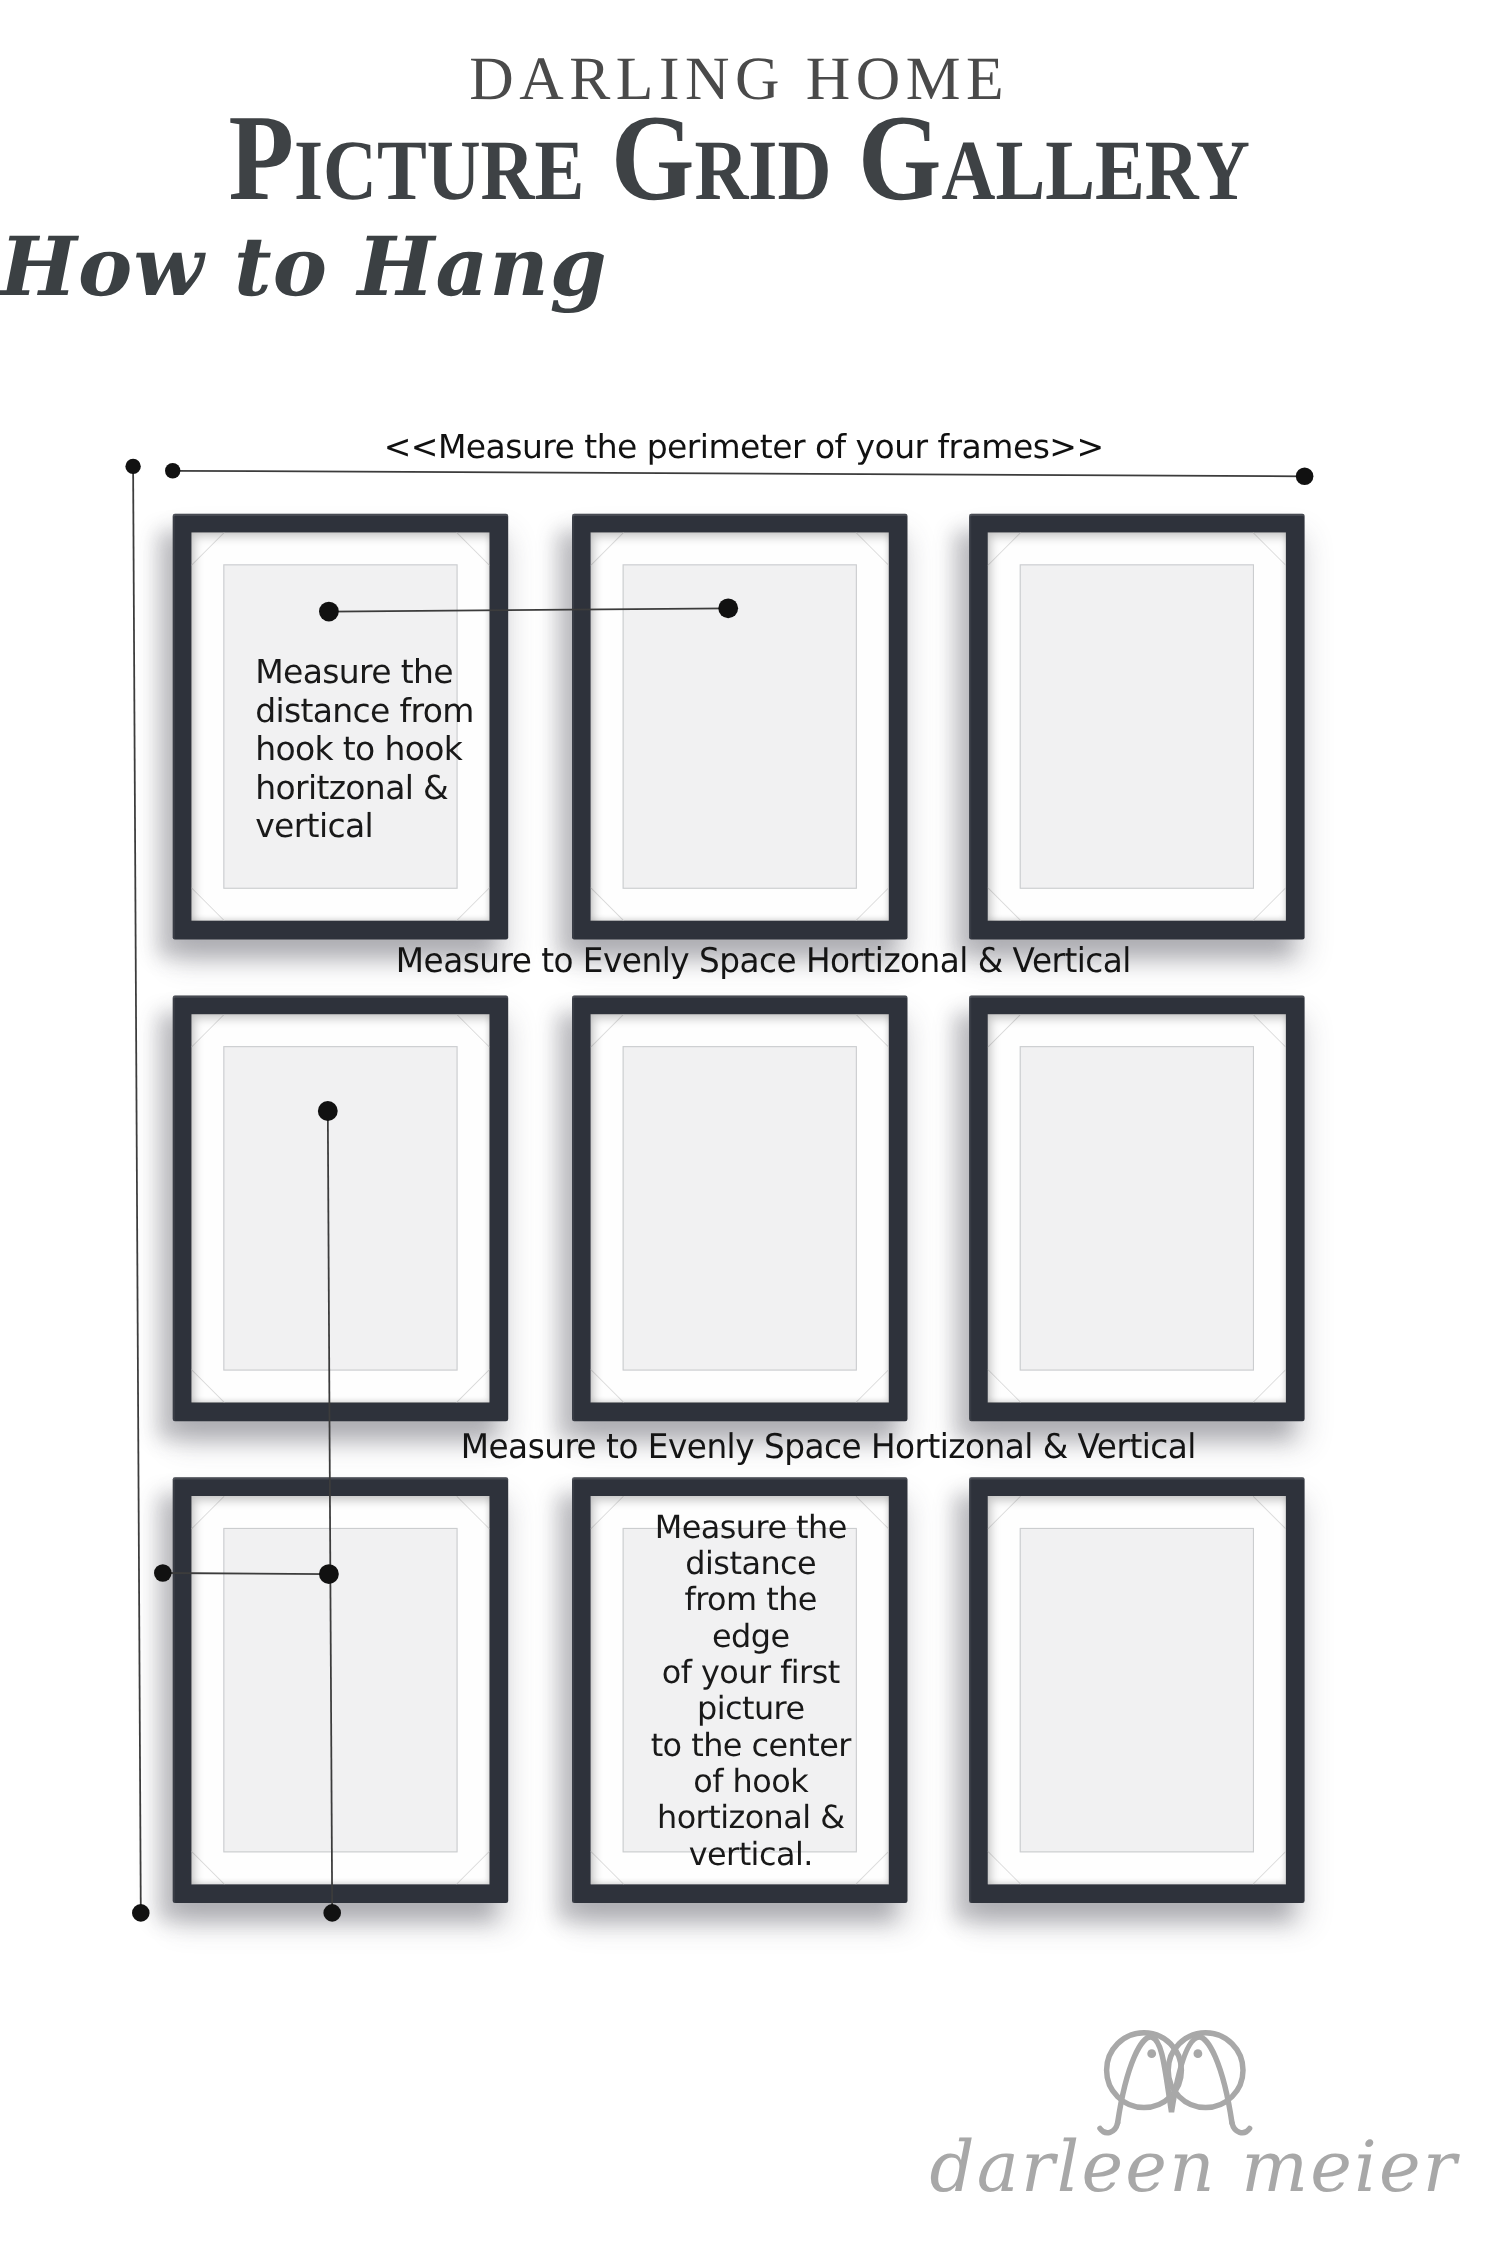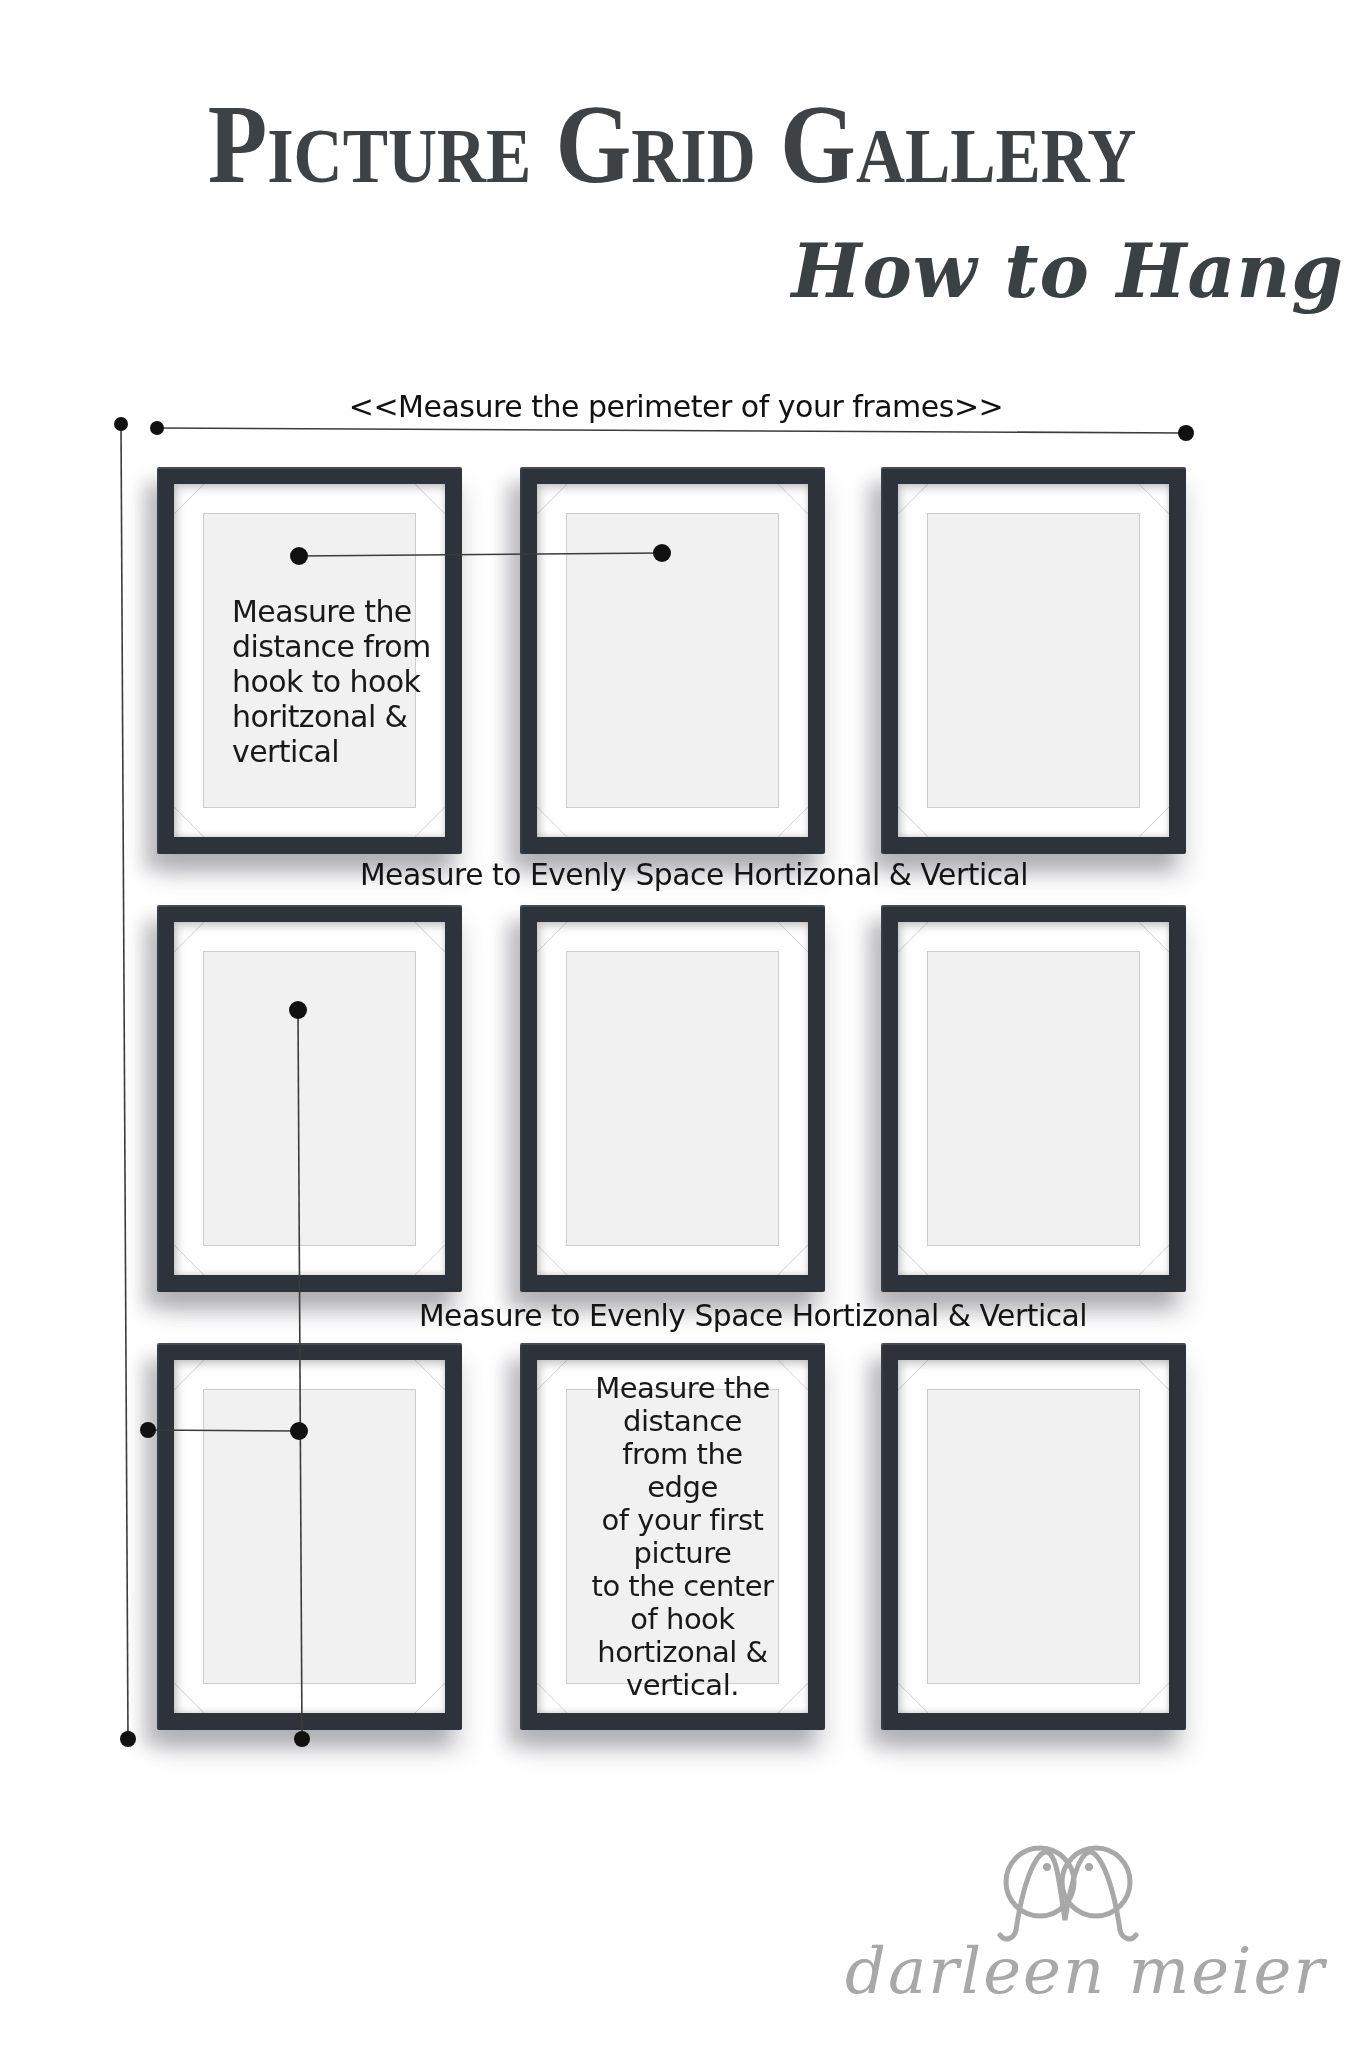--- a/index.html
+++ b/index.html
@@ -17,23 +17,23 @@
   }
   .main-title{
     position:absolute;left:0;top:84px;width:1344px;text-align:center;
     font-family:"Liberation Serif", serif;
     font-variant:small-caps;font-weight:bold;
     font-size:112px;line-height:120px;color:#3e4245;
     transform:scaleX(.87);transform-origin:50% 50%;
     white-space:nowrap;
   }
   .subtitle{
-    position:absolute;left:0;top:200px;width:1344px;text-align:right;
+    position:absolute;left:0;top:200px;width:1344px;text-align:left;
     font-family:"DejaVu Serif", serif;font-style:italic;font-weight:bold;
-    font-size:74px;color:#3b4043;letter-spacing:1px;margin-top:28px;
+    font-size:74px;color:#3b4043;letter-spacing:1px;
   }
 
   
   .perimeter-label{
     position:absolute;left:676px;top:389px;transform:translateX(-50%);
     font-size:30px;letter-spacing:-0.5px;color:#111;white-space:nowrap;z-index:2;
   }
   .row-label{
     position:absolute;transform:translateX(-50%) scaleX(.96);
     font-size:31px;letter-spacing:-0.5px;color:#141414;white-space:nowrap;z-index:2;
@@ -92,20 +92,21 @@
     font-family:"DejaVu Serif", serif;font-style:italic;
     font-size:64px;color:#a8a8a8;letter-spacing:2px;margin-top:-12px;
     white-space:nowrap;
   }
 </style>
 </head>
 <body>
 
 <div class="page">
 
+  <div class="brand">DARLING HOME</div>
   <div class="main-title">Picture Grid Gallery</div>
   <div class="subtitle">How to Hang</div>
 
   <div class="perimeter-label">&lt;&lt;Measure the perimeter of your frames&gt;&gt;</div>
   <div class="row-label row-label-1">Measure to Evenly Space Hortizonal &amp; Vertical</div>
   <div class="row-label row-label-2">Measure to Evenly Space Hortizonal &amp; Vertical</div>
 
   <div>
     <div class="frame r1 c1">
       <div class="mat">

